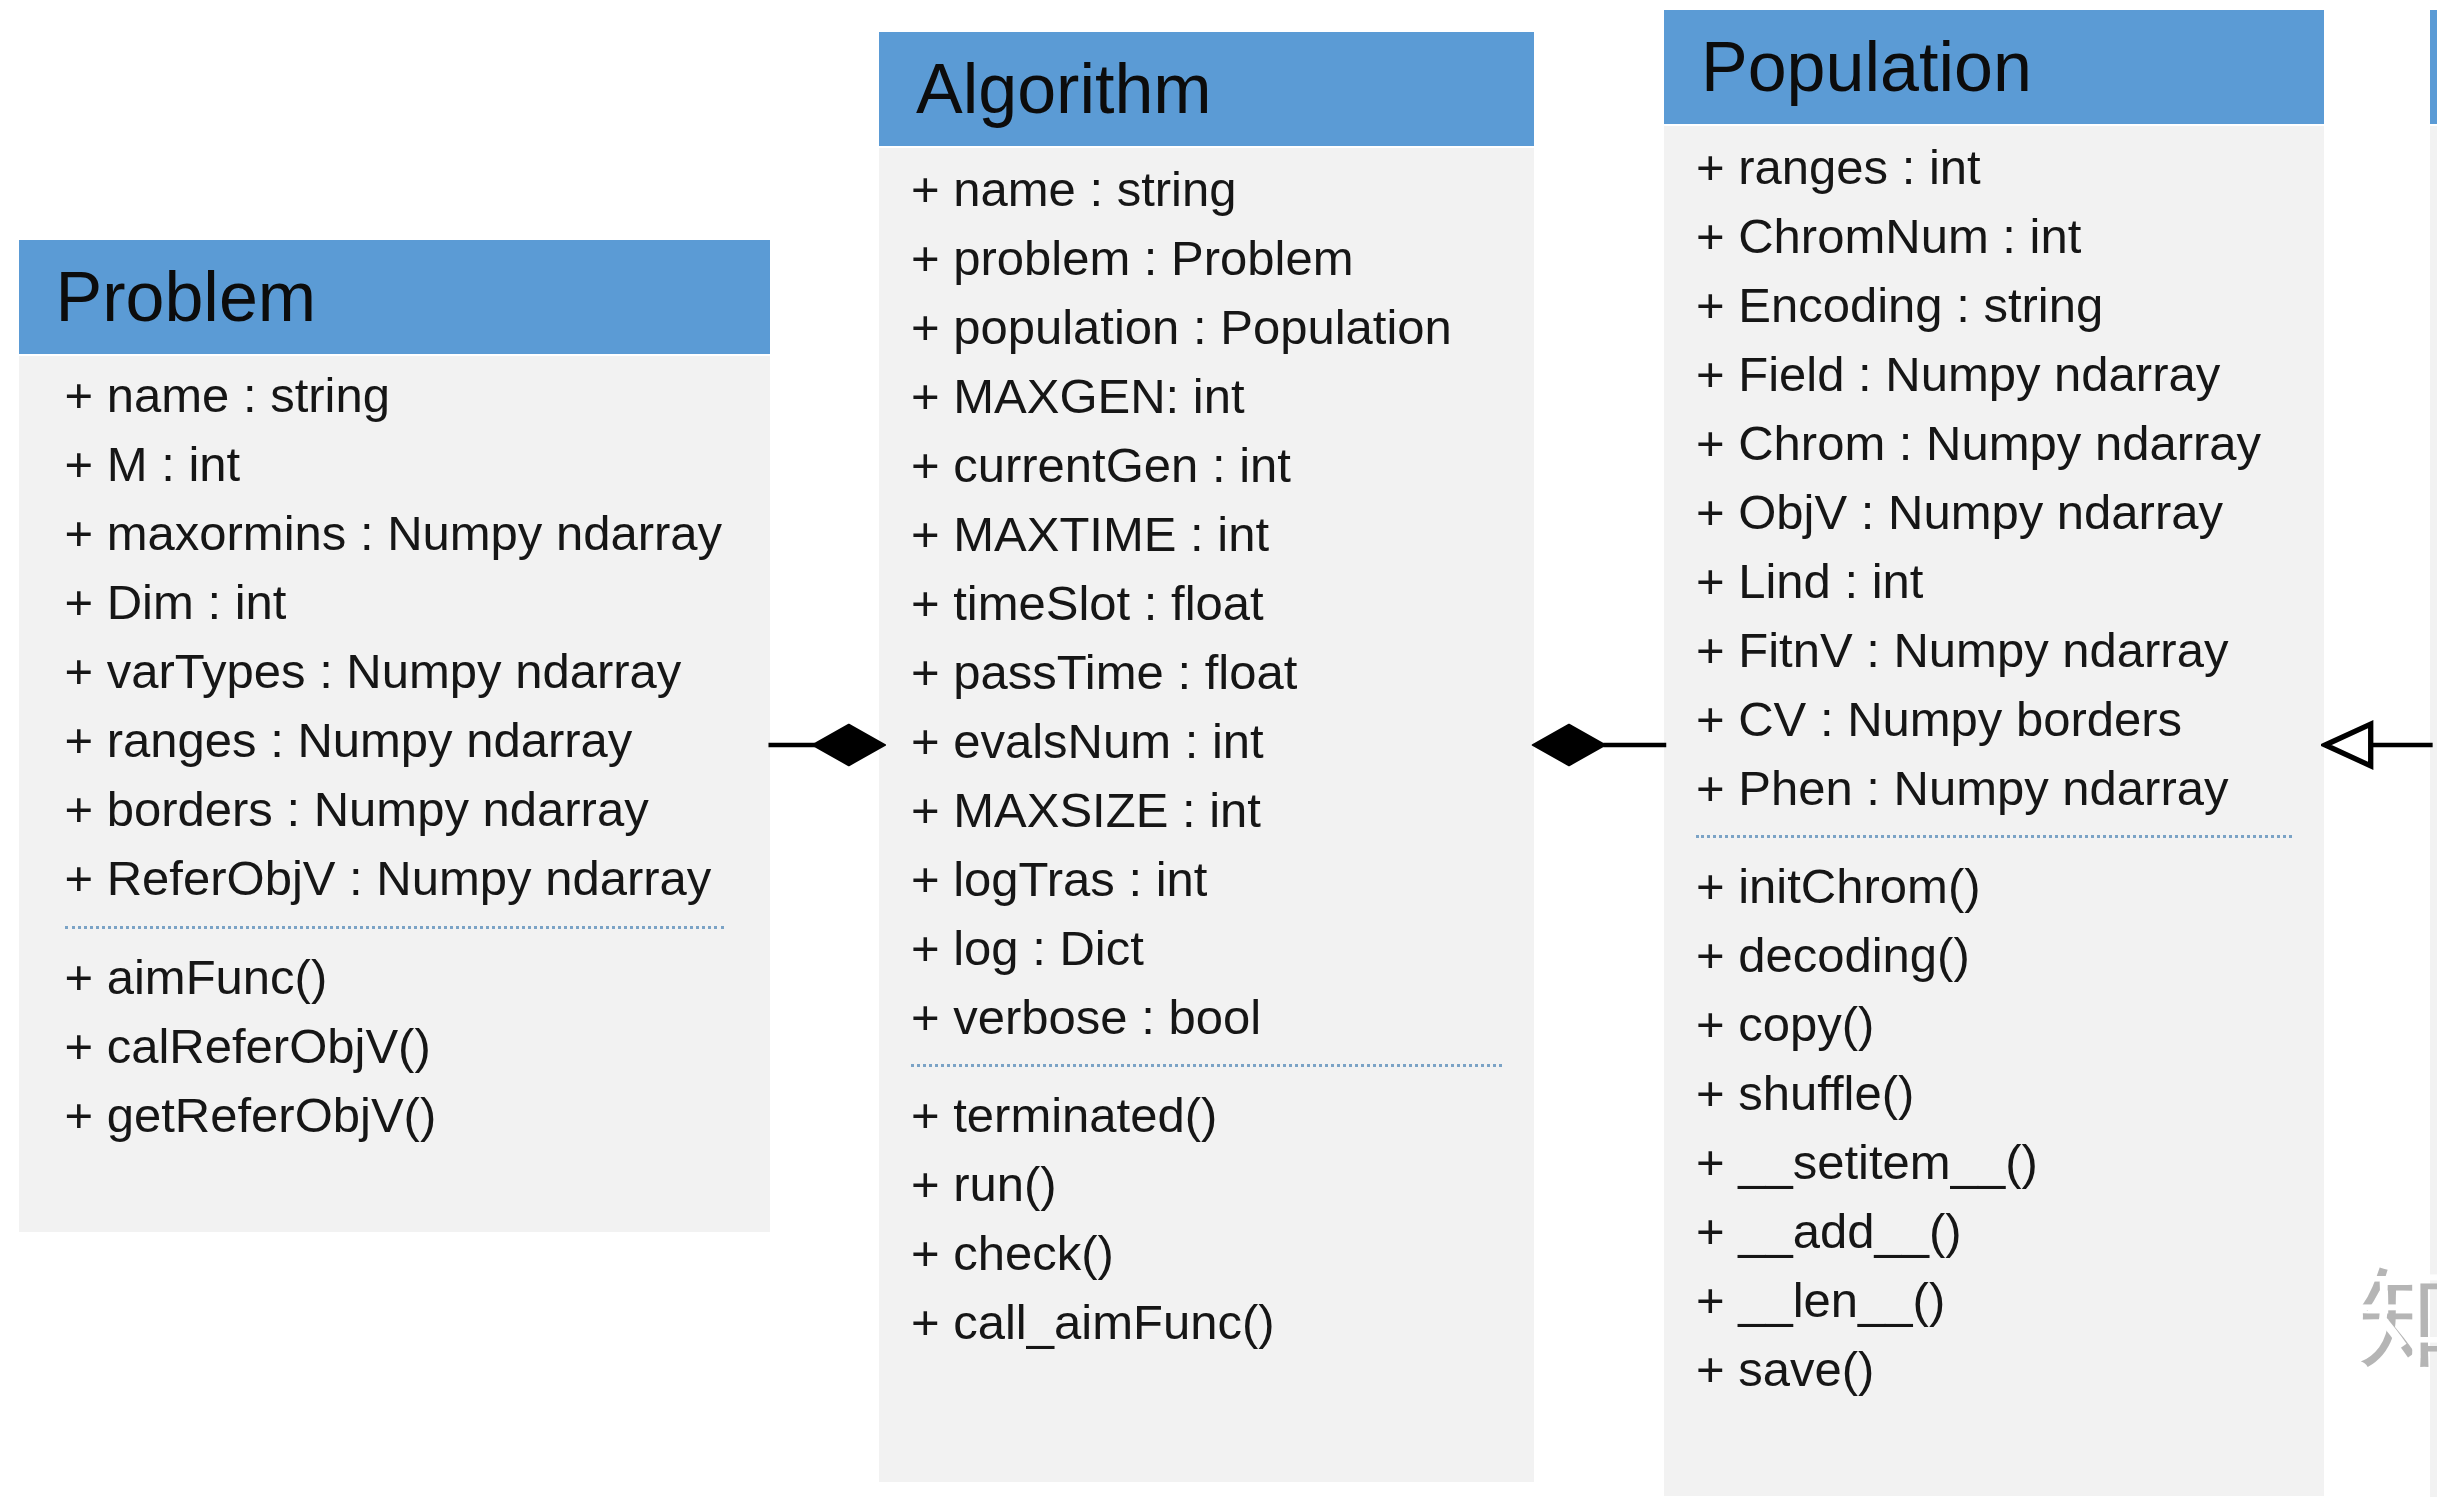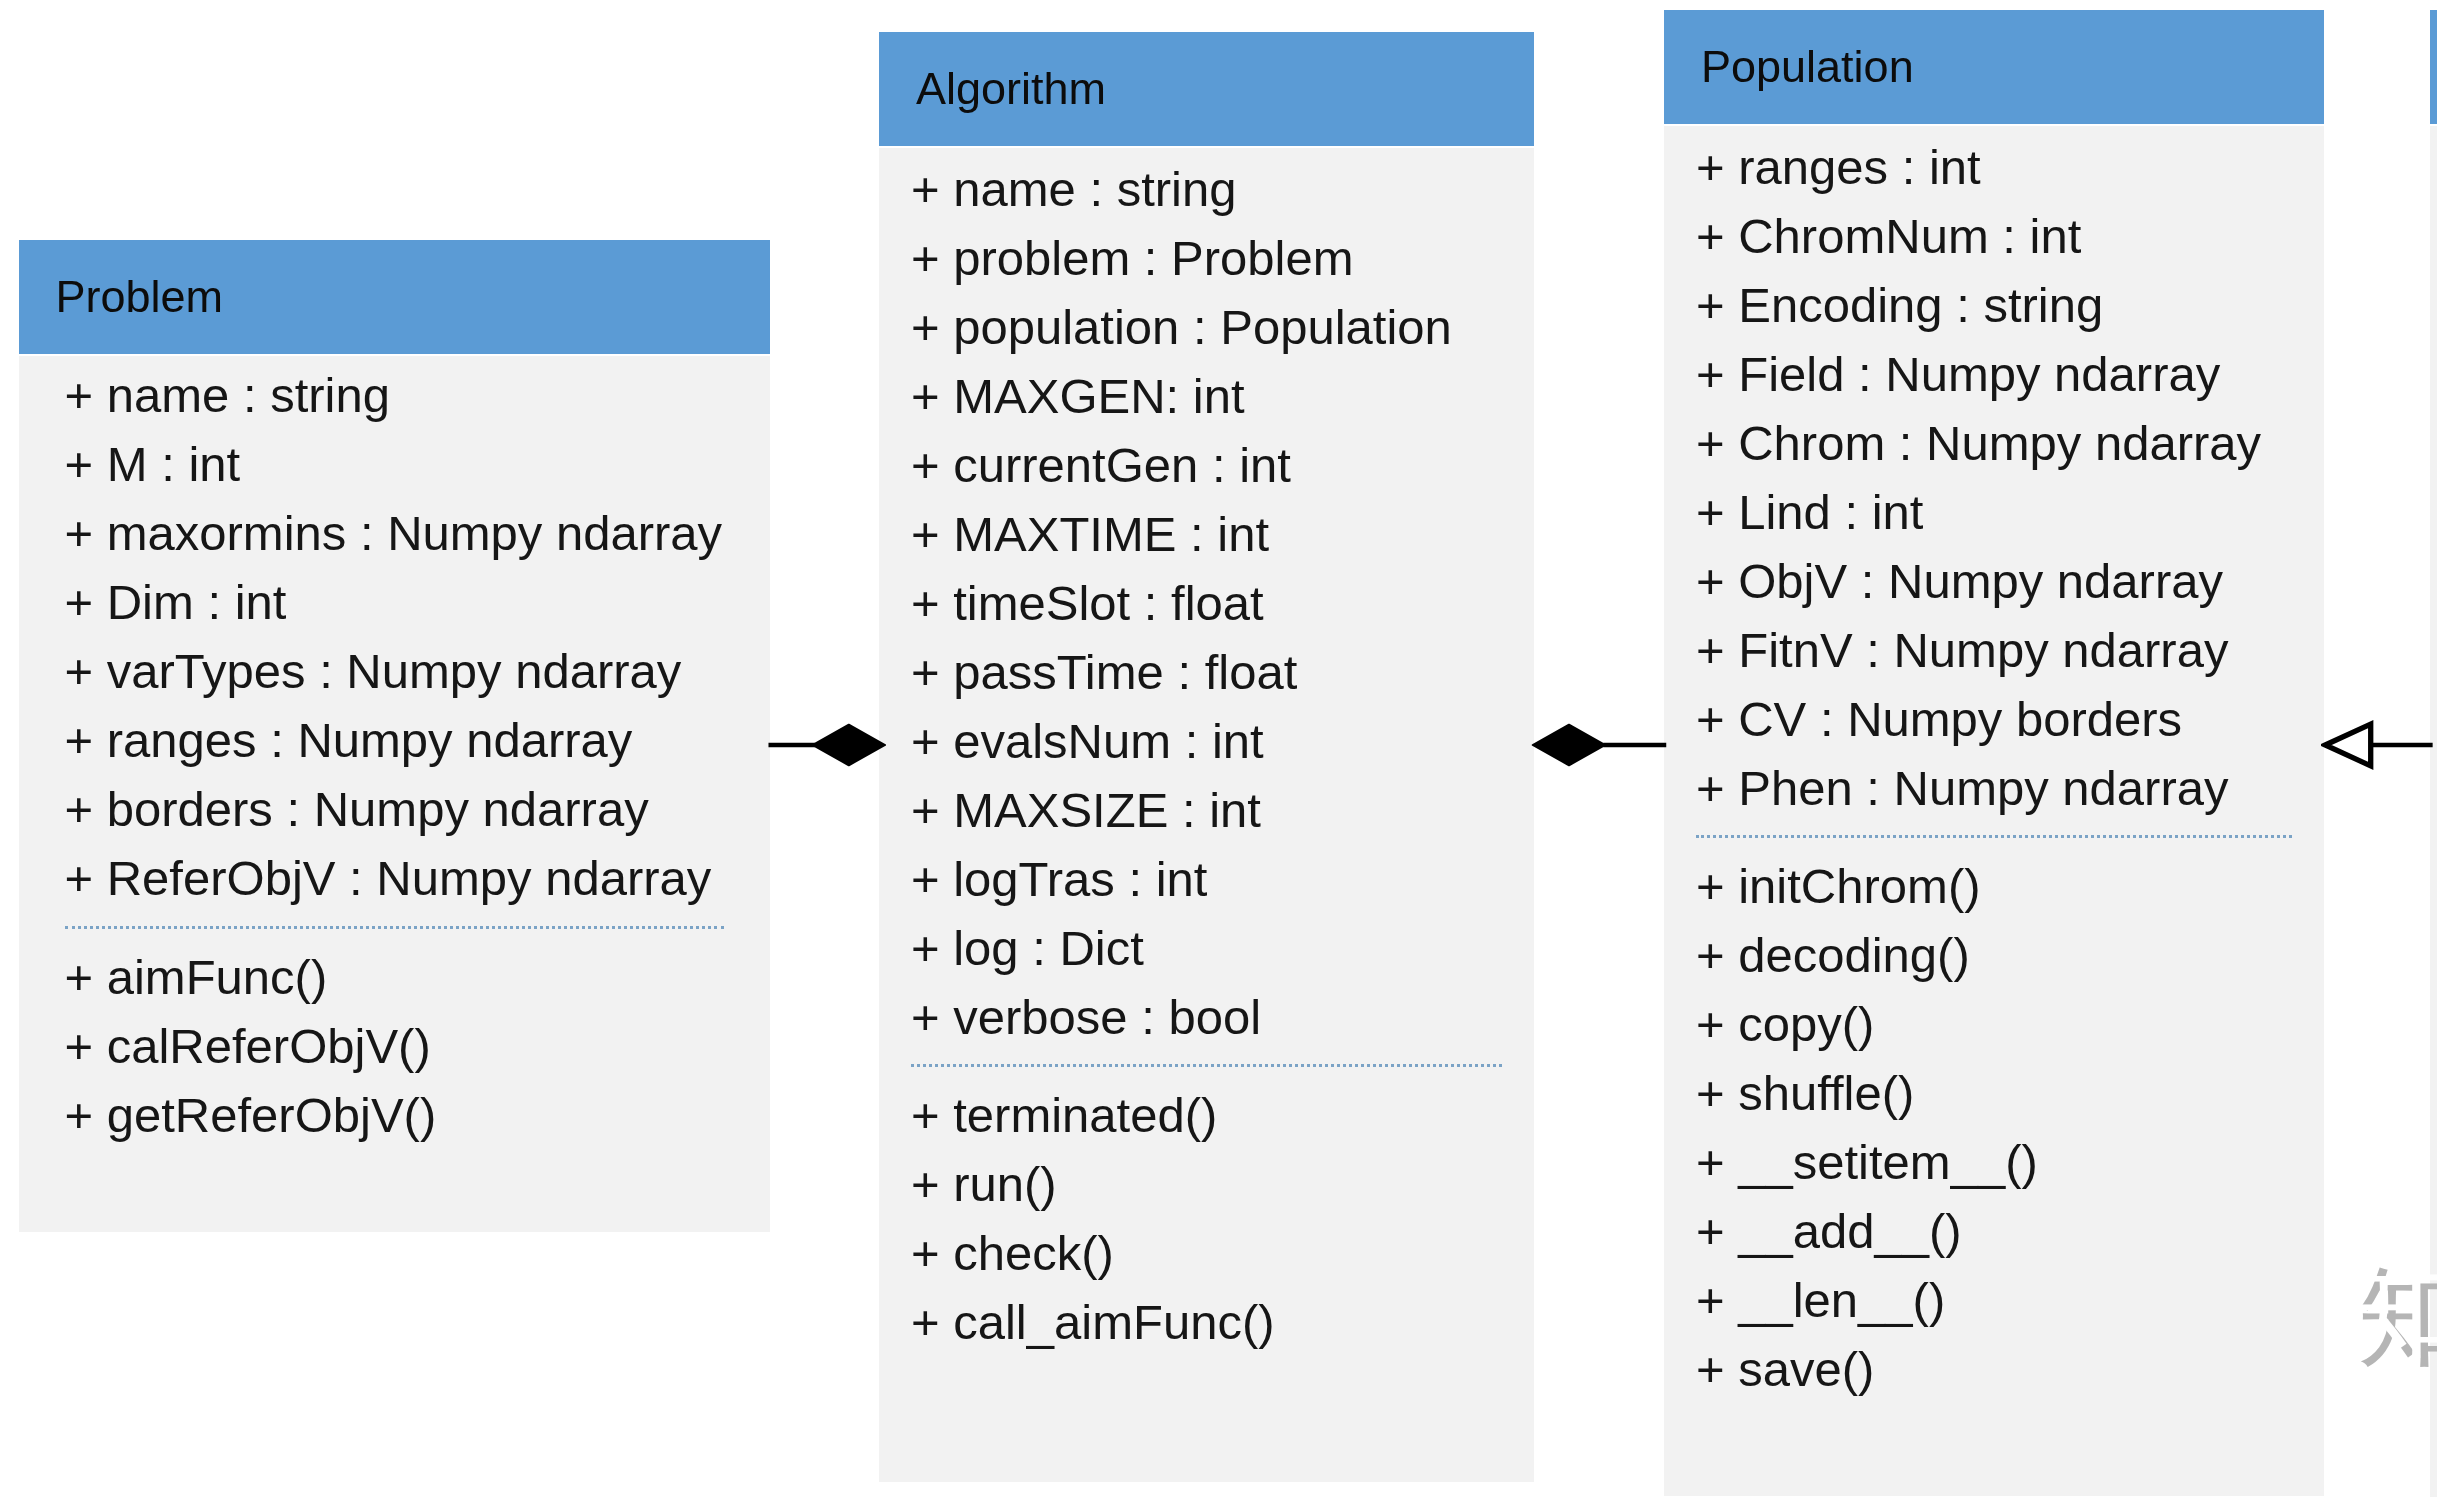--- a/index.html
+++ b/index.html
@@ -15,21 +15,21 @@
     position:absolute;
     background:var(--body_fill,#f2f2f2);
   }
   .class-header{
     box-sizing:border-box;
     height:116px;
     background:var(--header_fill,#5b9bd5);
     border-bottom:2.9px solid #ffffff;
     display:flex;align-items:center;
     padding-left:37px;
-    font-size:45px;
+    font-size:70px;
     color:#0c0c0c;
   }
   .class-body{
     padding:6.8px 32px 0 32px;
   }
   .member{
     font-size:49px;
     line-height:69px;
     white-space:normal;
     overflow-wrap:break-word;
@@ -128,22 +128,22 @@
     <div class="class-header">
       <span>Population</span>
     </div>
     <div class="class-body">
       <div>
           <div class="member">+ ranges : int</div>
           <div class="member">+ ChromNum : int</div>
           <div class="member">+ Encoding : string</div>
           <div class="member">+ Field : Numpy ndarray</div>
           <div class="member">+ Chrom : Numpy ndarray</div>
+          <div class="member">+ ObjV : Numpy ndarray</div>
           <div class="member">+ Lind : int</div>
-          <div class="member">+ ObjV : Numpy ndarray</div>
           <div class="member">+ FitnV : Numpy ndarray</div>
           <div class="member">+ CV : Numpy borders</div>
           <div class="member">+ Phen : Numpy ndarray</div>
         </div>
       <div class="divider"></div>
       <div>
           <div class="member">+ initChrom()</div>
           <div class="member">+ decoding()</div>
           <div class="member">+ copy()</div>
           <div class="member">+ shuffle()</div>

